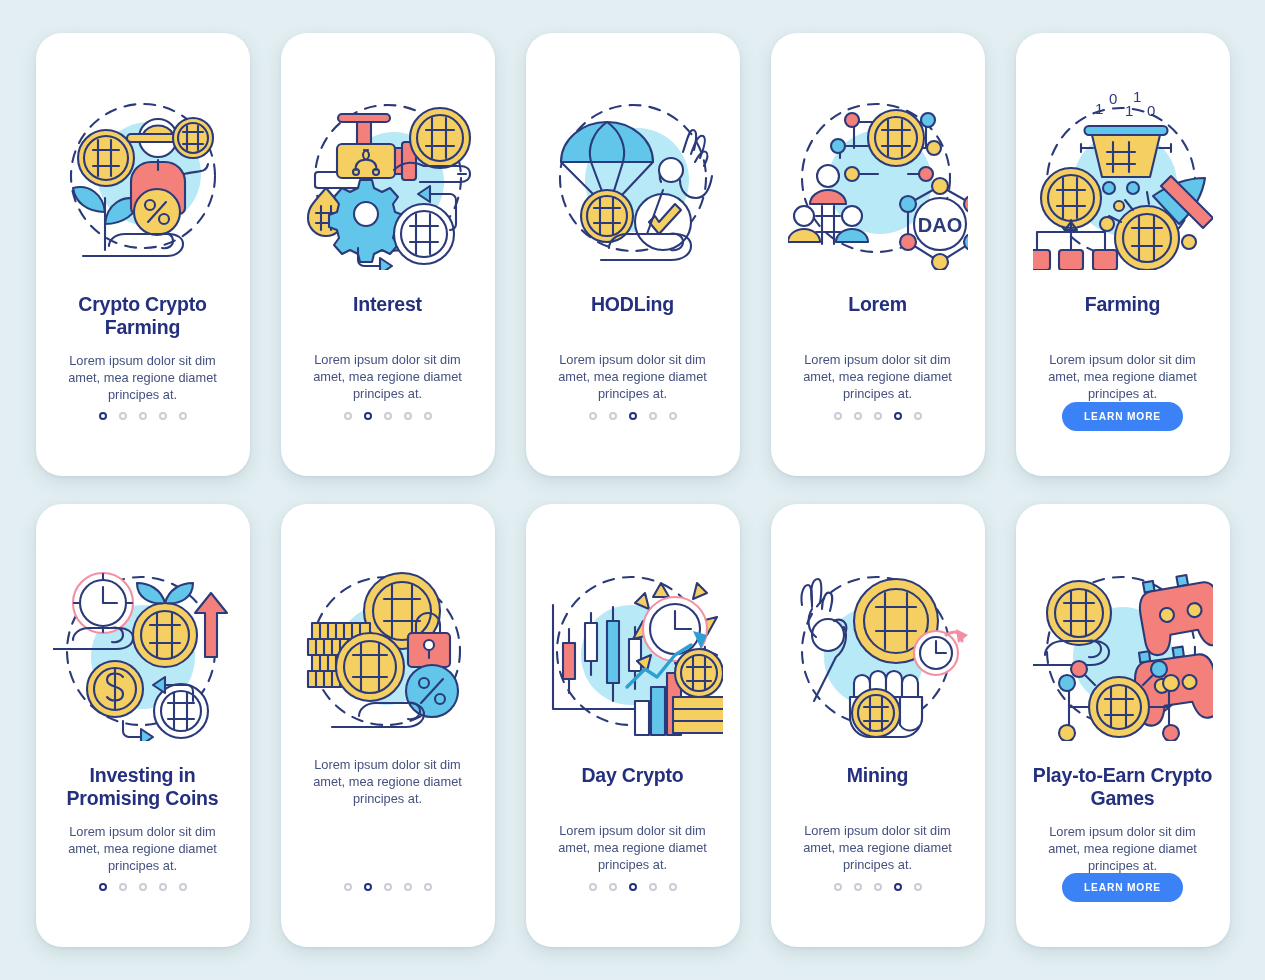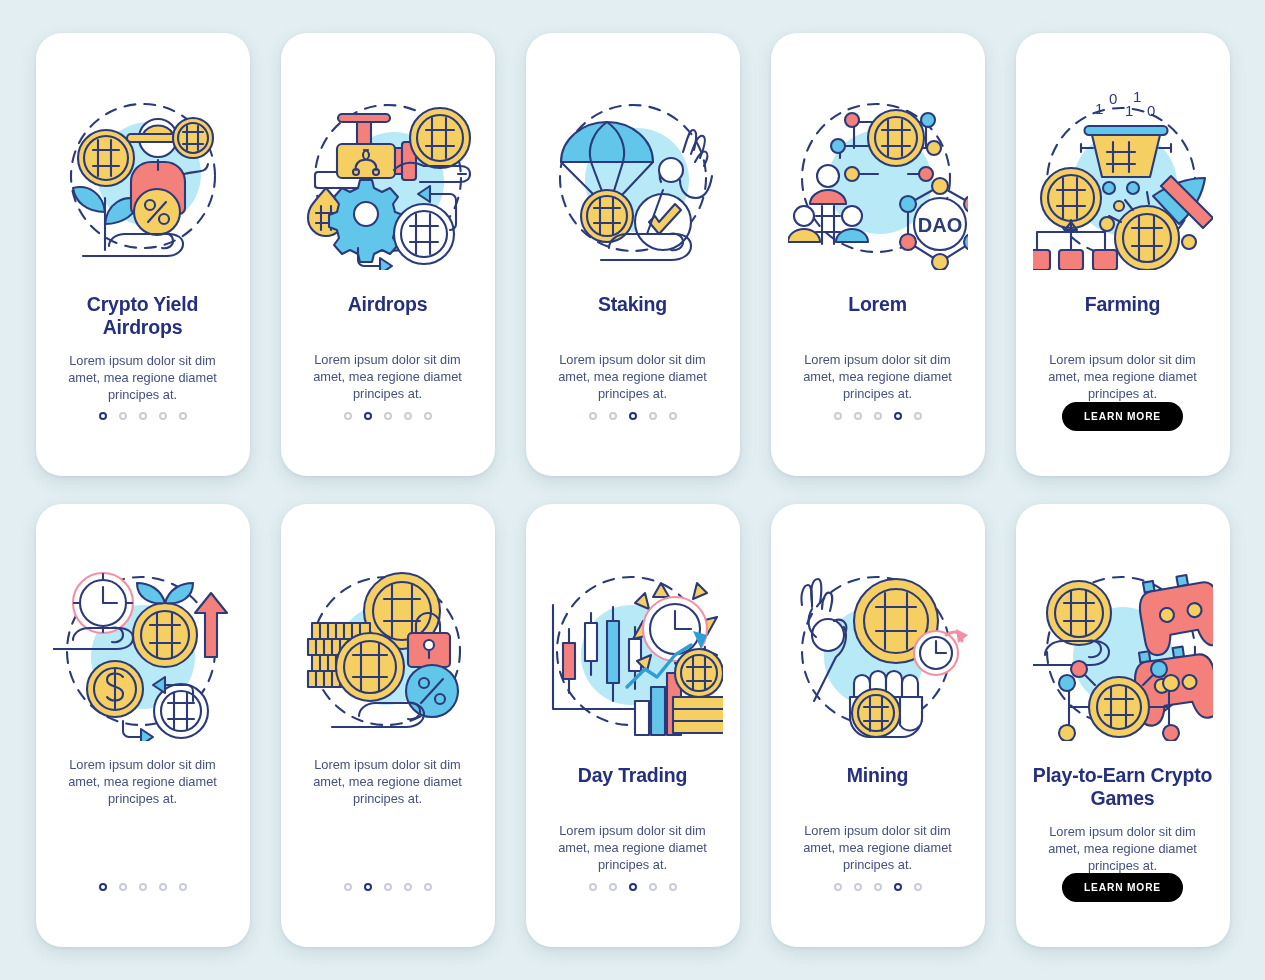--- a/index.html
+++ b/index.html
@@ -96,21 +96,21 @@
     border: 2px solid #c9cdd6;
     background: #ffffff;
   }
 
   .dot.active {
     border-color: #24307e;
     border-width: 2.6px;
   }
 
   .learn-more {
-    background: #000000;
+    background: #3b82f6;
     color: #ffffff;
     border: none;
     border-radius: 40px;
     padding: 9px 22px;
     font-size: 10.2px;
     font-weight: bold;
     letter-spacing: 0.85px;
     font-family: "Liberation Sans", sans-serif;
     cursor: pointer;
     white-space: nowrap;
@@ -159,21 +159,21 @@
 
   <circle cx="104" cy="122" r="23" class="st fy"></circle>
   <circle cx="97" cy="115" r="5" class="st"></circle>
   <circle cx="111" cy="129" r="5" class="st"></circle>
   <path class="st" d="M113 112 L95 132"></path>
 
   <path class="st" d="M30 166 h84 c10 0 16 -6 16 -12 c0 -6 -6 -10 -14 -10 H72 c-10 0 -16 6 -16 12"></path>
   <path class="st" d="M108 144 c8 -2 12 2 12 7 c0 5 -5 8 -11 7"></path>
 </svg>
       </div>
-      <div class="screen-title">Crypto Yield Airdrops</div>
+      <div class="screen-title">Crypto Crypto Farming</div>
       <div class="screen-body">Lorem ipsum dolor sit dim amet, mea regione diamet principes at.</div>
       <div class="footer">
         <div class="dots">
           <span class="dot active"></span>
           <span class="dot"></span>
           <span class="dot"></span>
           <span class="dot"></span>
           <span class="dot"></span>
         </div>
       </div>
@@ -215,21 +215,21 @@
 
   <path class="st" d="M96 80 c10 -10 22 -8 30 -4 h36 c6 0 10 3 10 8 c0 5 -4 8 -10 8 h-40"></path>
   <path class="st" d="M160 84 h8"></path>
 
   <path class="st" d="M130 104 h22 a6 6 0 0 1 6 6 v24 a6 6 0 0 1 -6 6"></path>
   <path class="st fsb" d="M132 96 l-12 8 l12 8 z"></path>
   <path class="st" d="M60 158 v12 a6 6 0 0 0 6 6 h18"></path>
   <path class="st fsb" d="M82 168 l12 8 l-12 8 z"></path>
 </svg>
       </div>
-      <div class="screen-title">Airdrops</div>
+      <div class="screen-title">Interest</div>
       <div class="screen-body">Lorem ipsum dolor sit dim amet, mea regione diamet principes at.</div>
       <div class="footer">
         <div class="dots">
           <span class="dot"></span>
           <span class="dot active"></span>
           <span class="dot"></span>
           <span class="dot"></span>
           <span class="dot"></span>
         </div>
       </div>
@@ -257,21 +257,21 @@
   <path class="st" d="M140 62 c4 -12 6 -22 10 -22 c4 0 4 8 1 20"></path>
   <path class="st" d="M148 64 c4 -12 8 -20 12 -18 c4 2 1 12 -3 22"></path>
   <path class="st" d="M152 72 c4 -8 8 -12 11 -10 c3 2 1 8 -2 14"></path>
   <path class="st" d="M137 90 c0 10 6 18 16 18 c10 0 14 -10 16 -22"></path>
   <path class="st" d="M120 100 L104 144"></path>
 
   <path class="st" d="M58 170 h70 c12 0 20 -6 20 -14 c0 -7 -6 -12 -16 -12 H84 c-11 0 -18 7 -18 14"></path>
   <path class="st" d="M126 144 c9 -2 14 3 14 8 c0 6 -6 9 -12 8"></path>
 </svg>
       </div>
-      <div class="screen-title">Staking</div>
+      <div class="screen-title">HODLing</div>
       <div class="screen-body">Lorem ipsum dolor sit dim amet, mea regione diamet principes at.</div>
       <div class="footer">
         <div class="dots">
           <span class="dot"></span>
           <span class="dot"></span>
           <span class="dot active"></span>
           <span class="dot"></span>
           <span class="dot"></span>
         </div>
       </div>
@@ -403,20 +403,21 @@
   <circle cx="128" cy="150" r="27" class="st fw"></circle>
   <circle cx="128" cy="150" r="20" class="st"></circle>
   <path class="st" d="M121 132 v36 M134 132 v36 M115 142 h26 M115 158 h26"></path>
 
   <path class="st" d="M110 124 h24 a6 6 0 0 1 6 6 v10"></path>
   <path class="st fsb" d="M112 116 l-12 8 l12 8 z"></path>
   <path class="st" d="M70 160 v10 a6 6 0 0 0 6 6 h14"></path>
   <path class="st fsb" d="M88 168 l12 8 l-12 8 z"></path>
 </svg>
       </div>
+      <div class="screen-title">Investing in Promising Coins</div>
       <div class="screen-body">Lorem ipsum dolor sit dim amet, mea regione diamet principes at.</div>
       <div class="footer">
         <div class="dots">
           <span class="dot active"></span>
           <span class="dot"></span>
           <span class="dot"></span>
           <span class="dot"></span>
           <span class="dot"></span>
         </div>
       </div>
@@ -501,21 +502,21 @@
   <path class="st fc" d="M124 112 h14 v62 h-14 z"></path>
 
   <circle cx="156" cy="112" r="24" class="st fy"></circle>
   <circle cx="156" cy="112" r="18" class="st"></circle>
   <path class="st" d="M150 96 v32 M162 96 v32 M144 106 h24 M144 120 h24"></path>
   <path class="st fy" d="M130 136 h52 v12 h-52 z"></path>
   <path class="st fy" d="M130 148 h52 v12 h-52 z"></path>
   <path class="st fy" d="M130 160 h52 v12 h-52 z"></path>
 </svg>
       </div>
-      <div class="screen-title">Day Trading</div>
+      <div class="screen-title">Day Crypto</div>
       <div class="screen-body">Lorem ipsum dolor sit dim amet, mea regione diamet principes at.</div>
       <div class="footer">
         <div class="dots">
           <span class="dot"></span>
           <span class="dot"></span>
           <span class="dot active"></span>
           <span class="dot"></span>
           <span class="dot"></span>
         </div>
       </div>

